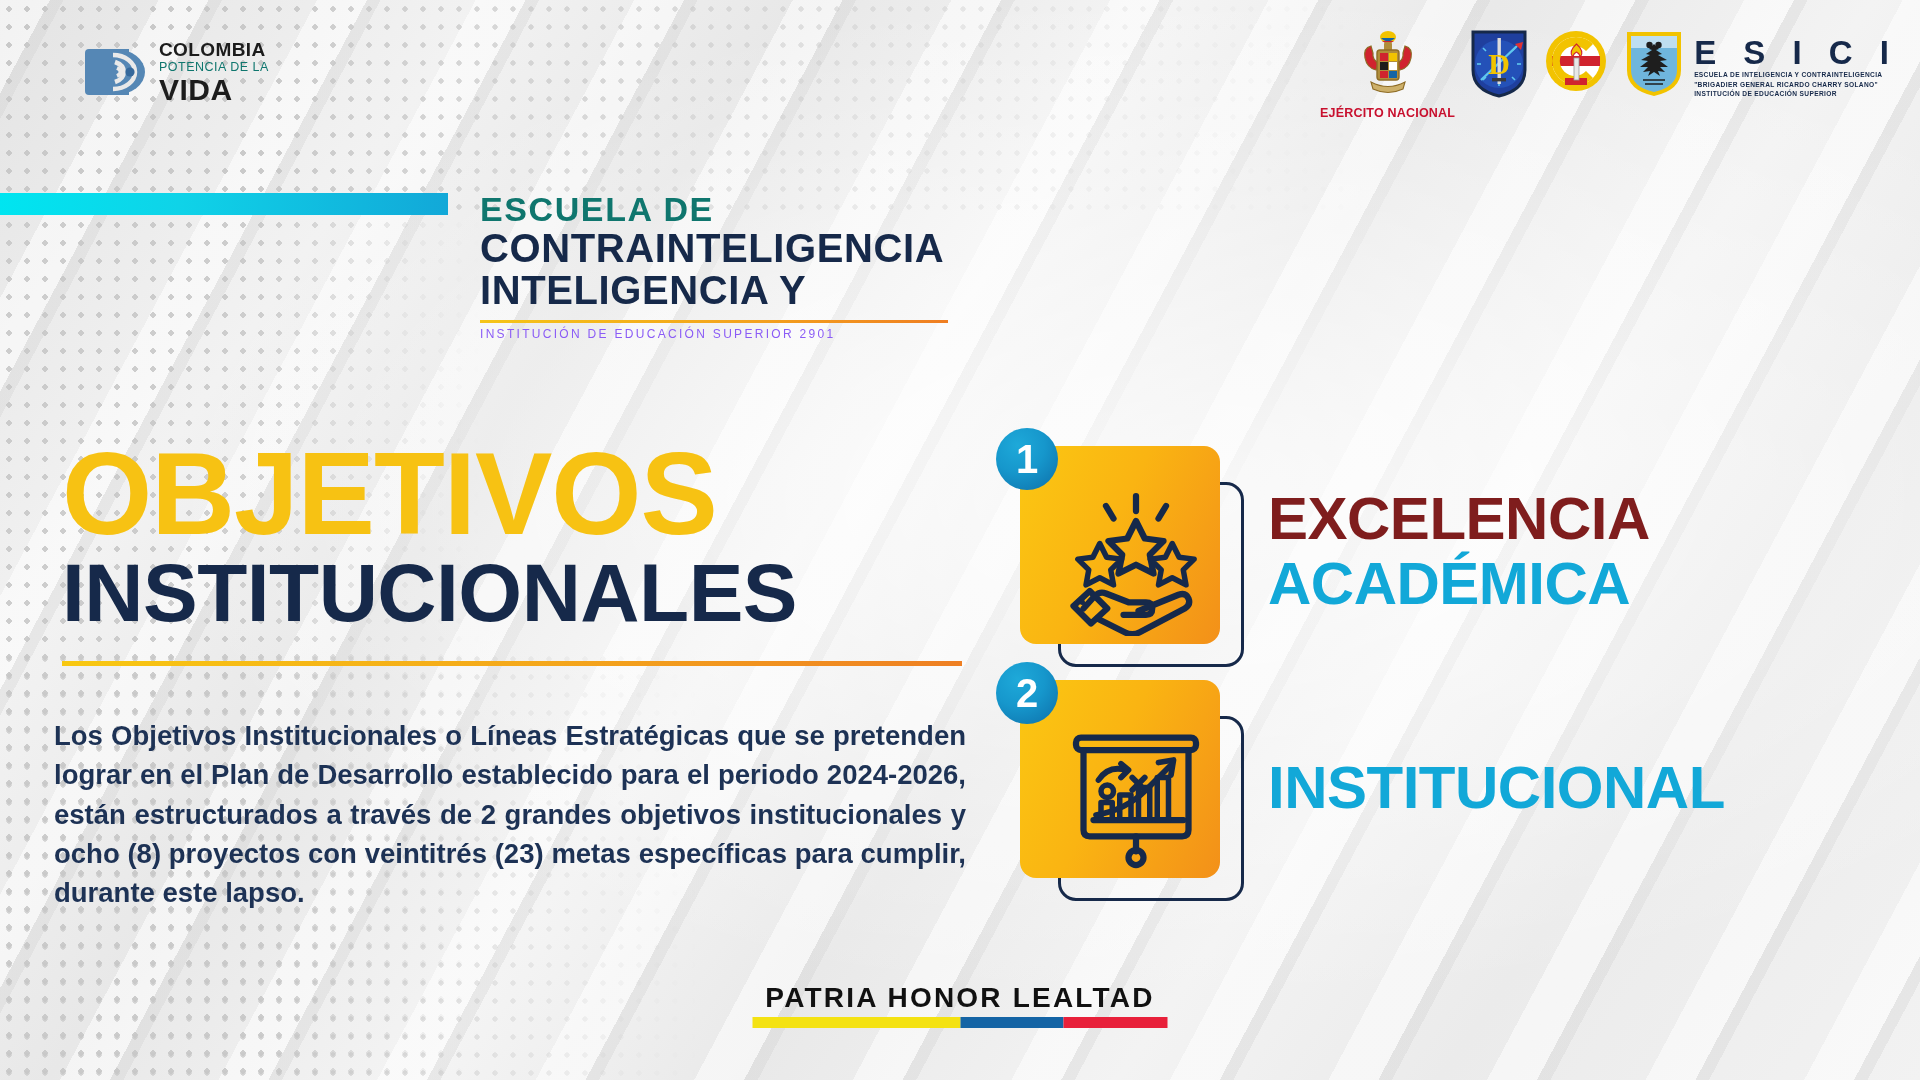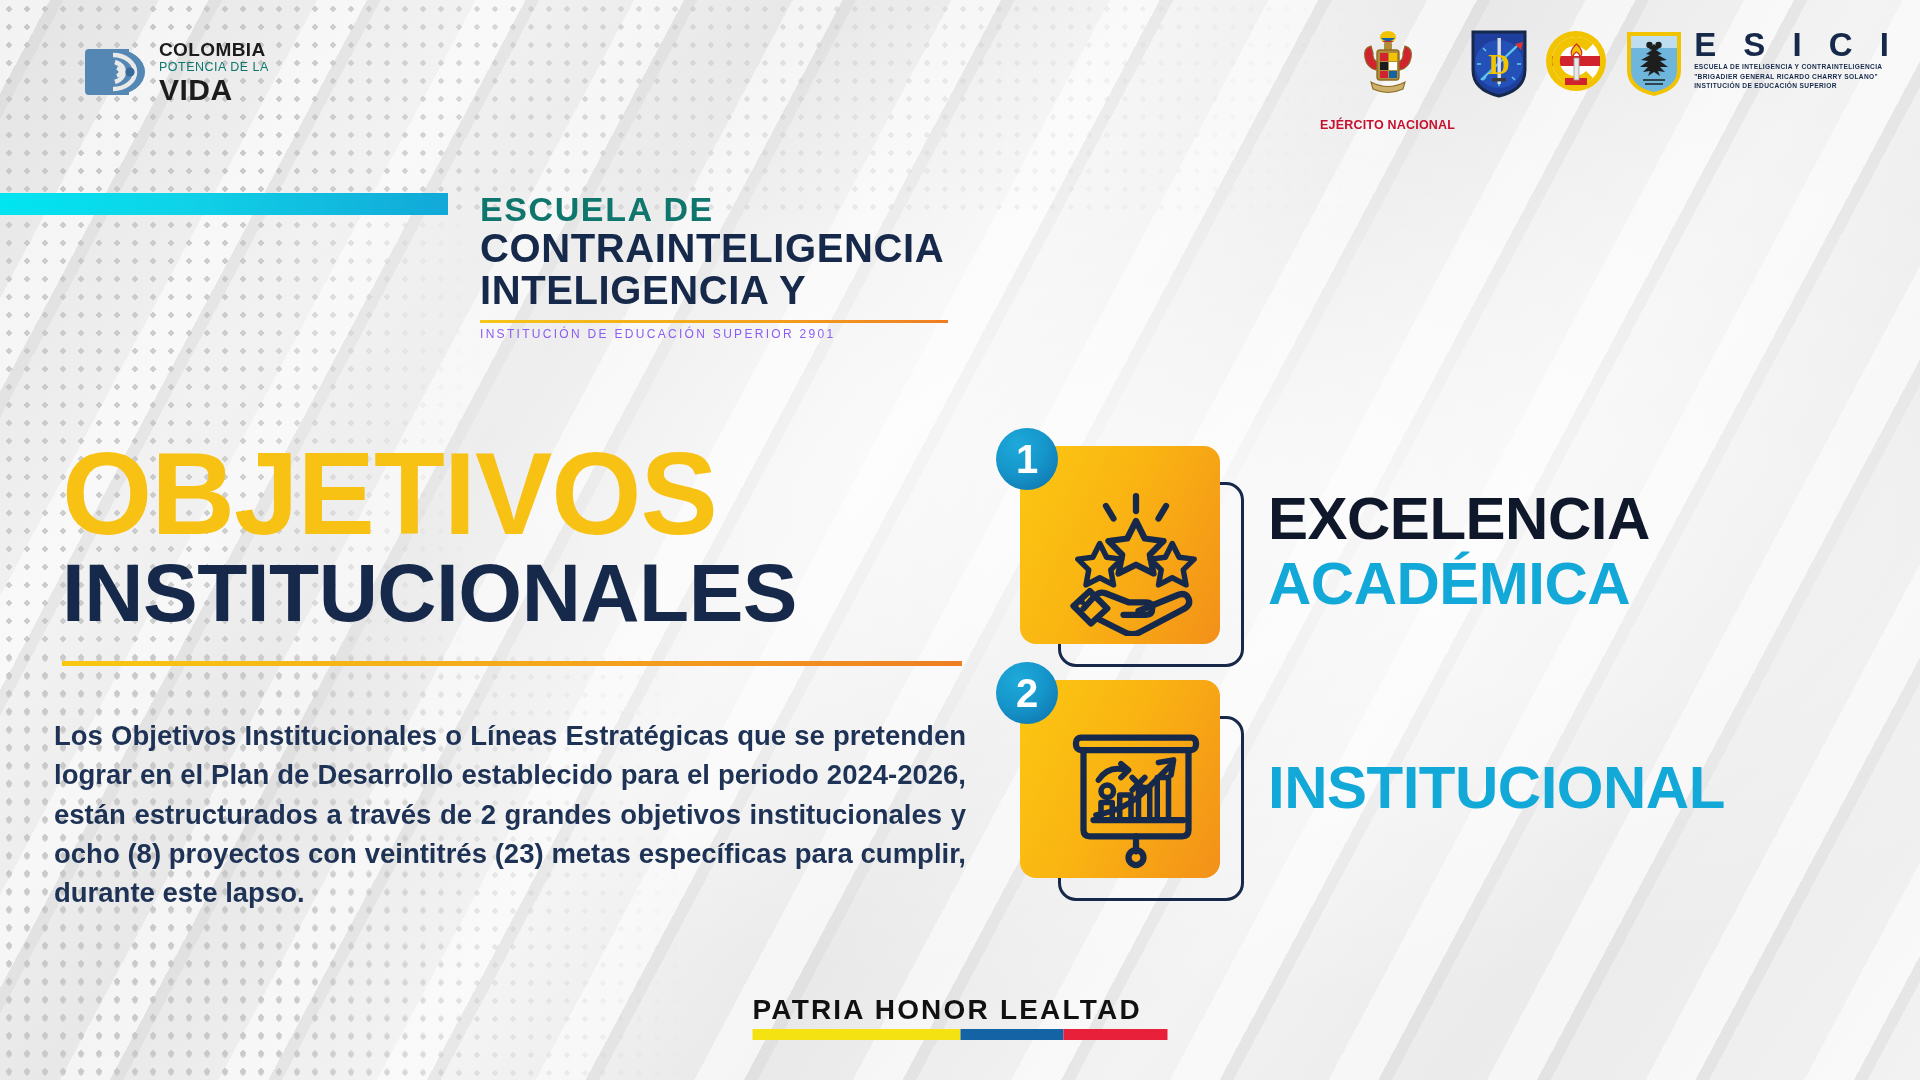--- a/index.html
+++ b/index.html
@@ -59,23 +59,23 @@
   #colombia-words { line-height:1; }
   #colombia-words .l1 { font-size:19px; font-weight:bold; color:#1c1c1c; letter-spacing:.4px; }
   #colombia-words .l2 { font-size:12.5px; color:#0f766e; letter-spacing:.5px; margin-top:2px; }
   #colombia-words .l3 { font-size:30px; font-weight:bold; color:#1c1c1c; letter-spacing:.5px; margin-top:1px; }
 
   
   #logo-row { position:absolute; right:22px; top:28px; display:flex; align-items:flex-start; gap:14px; }
   .crest { display:flex; flex-direction:column; align-items:center; }
   #ejercito-label {
     font-size:12.5px; font-weight:bold; color:#c8102e;
-    letter-spacing:.2px; margin-top:18px; white-space:nowrap;text-align:right;
-  }
-  #esici-block { display:flex; align-items:flex-start; gap:9px; }
+    letter-spacing:.2px; margin-top:6px; white-space:nowrap;text-align:right;
+  }
+  #esici-block { display:flex; align-items:flex-end; gap:9px; }
   #esici-text { line-height:1; }
   #esici-text .big {
     font-size:33px; font-weight:bold; color:#16294a; letter-spacing:9px;
   }
   #esici-text .sm {
     font-size:6.6px; font-weight:bold; color:#16294a;
     letter-spacing:.35px; margin-top:3px; white-space:nowrap;
   }
 
   
@@ -135,25 +135,25 @@
   .card-icon { position:absolute; left:40px; top:40px; width:152px; height:150px; }
   .badge {
     position:absolute; left:-24px; top:-18px; width:62px; height:62px;
     border-radius:50%;
     background:radial-gradient(circle at 35% 28%, #1ea9d9 0%, #1697cc 45%, #0d6ea8 100%);
     color:#fff; font-size:40px; font-weight:bold;
     display:flex; align-items:center; justify-content:center;
     line-height:1; z-index:4;
   }
   .objective-labels { margin-left:38px; line-height:1.0; }
-  .obj-line1 { font-size:60px; font-weight:bold; color:#0f172a; letter-spacing:-0.5px; }
+  .obj-line1 { font-size:60px; font-weight:bold; color:#7f1d1d; letter-spacing:-0.5px; }
   .obj-line2 { font-size:60px; font-weight:bold; color:#12a8d8; letter-spacing:-0.5px; margin-top:5px; }
 
   
-  #footer-motto { position:absolute; left:50%; transform:translateX(-50%); bottom:40px; }
+  #footer-motto { position:absolute; left:50%; transform:translateX(-50%); bottom:52px; text-align:center; }
   #motto-text {
     font-size:28px; font-weight:bold; color:#111;
     letter-spacing:2.2px; line-height:1;
   }
   #motto-flag { display:flex; width:415px; height:11px; margin:5px auto 0; }
   #motto-flag i { display:block; height:100%; }
   #flag-yellow { width:50%; background:#f4e212; }
   #flag-blue   { width:25%; background:#1464a5; }
   #flag-red    { width:25%; background:#e8203a; }
 </style>

